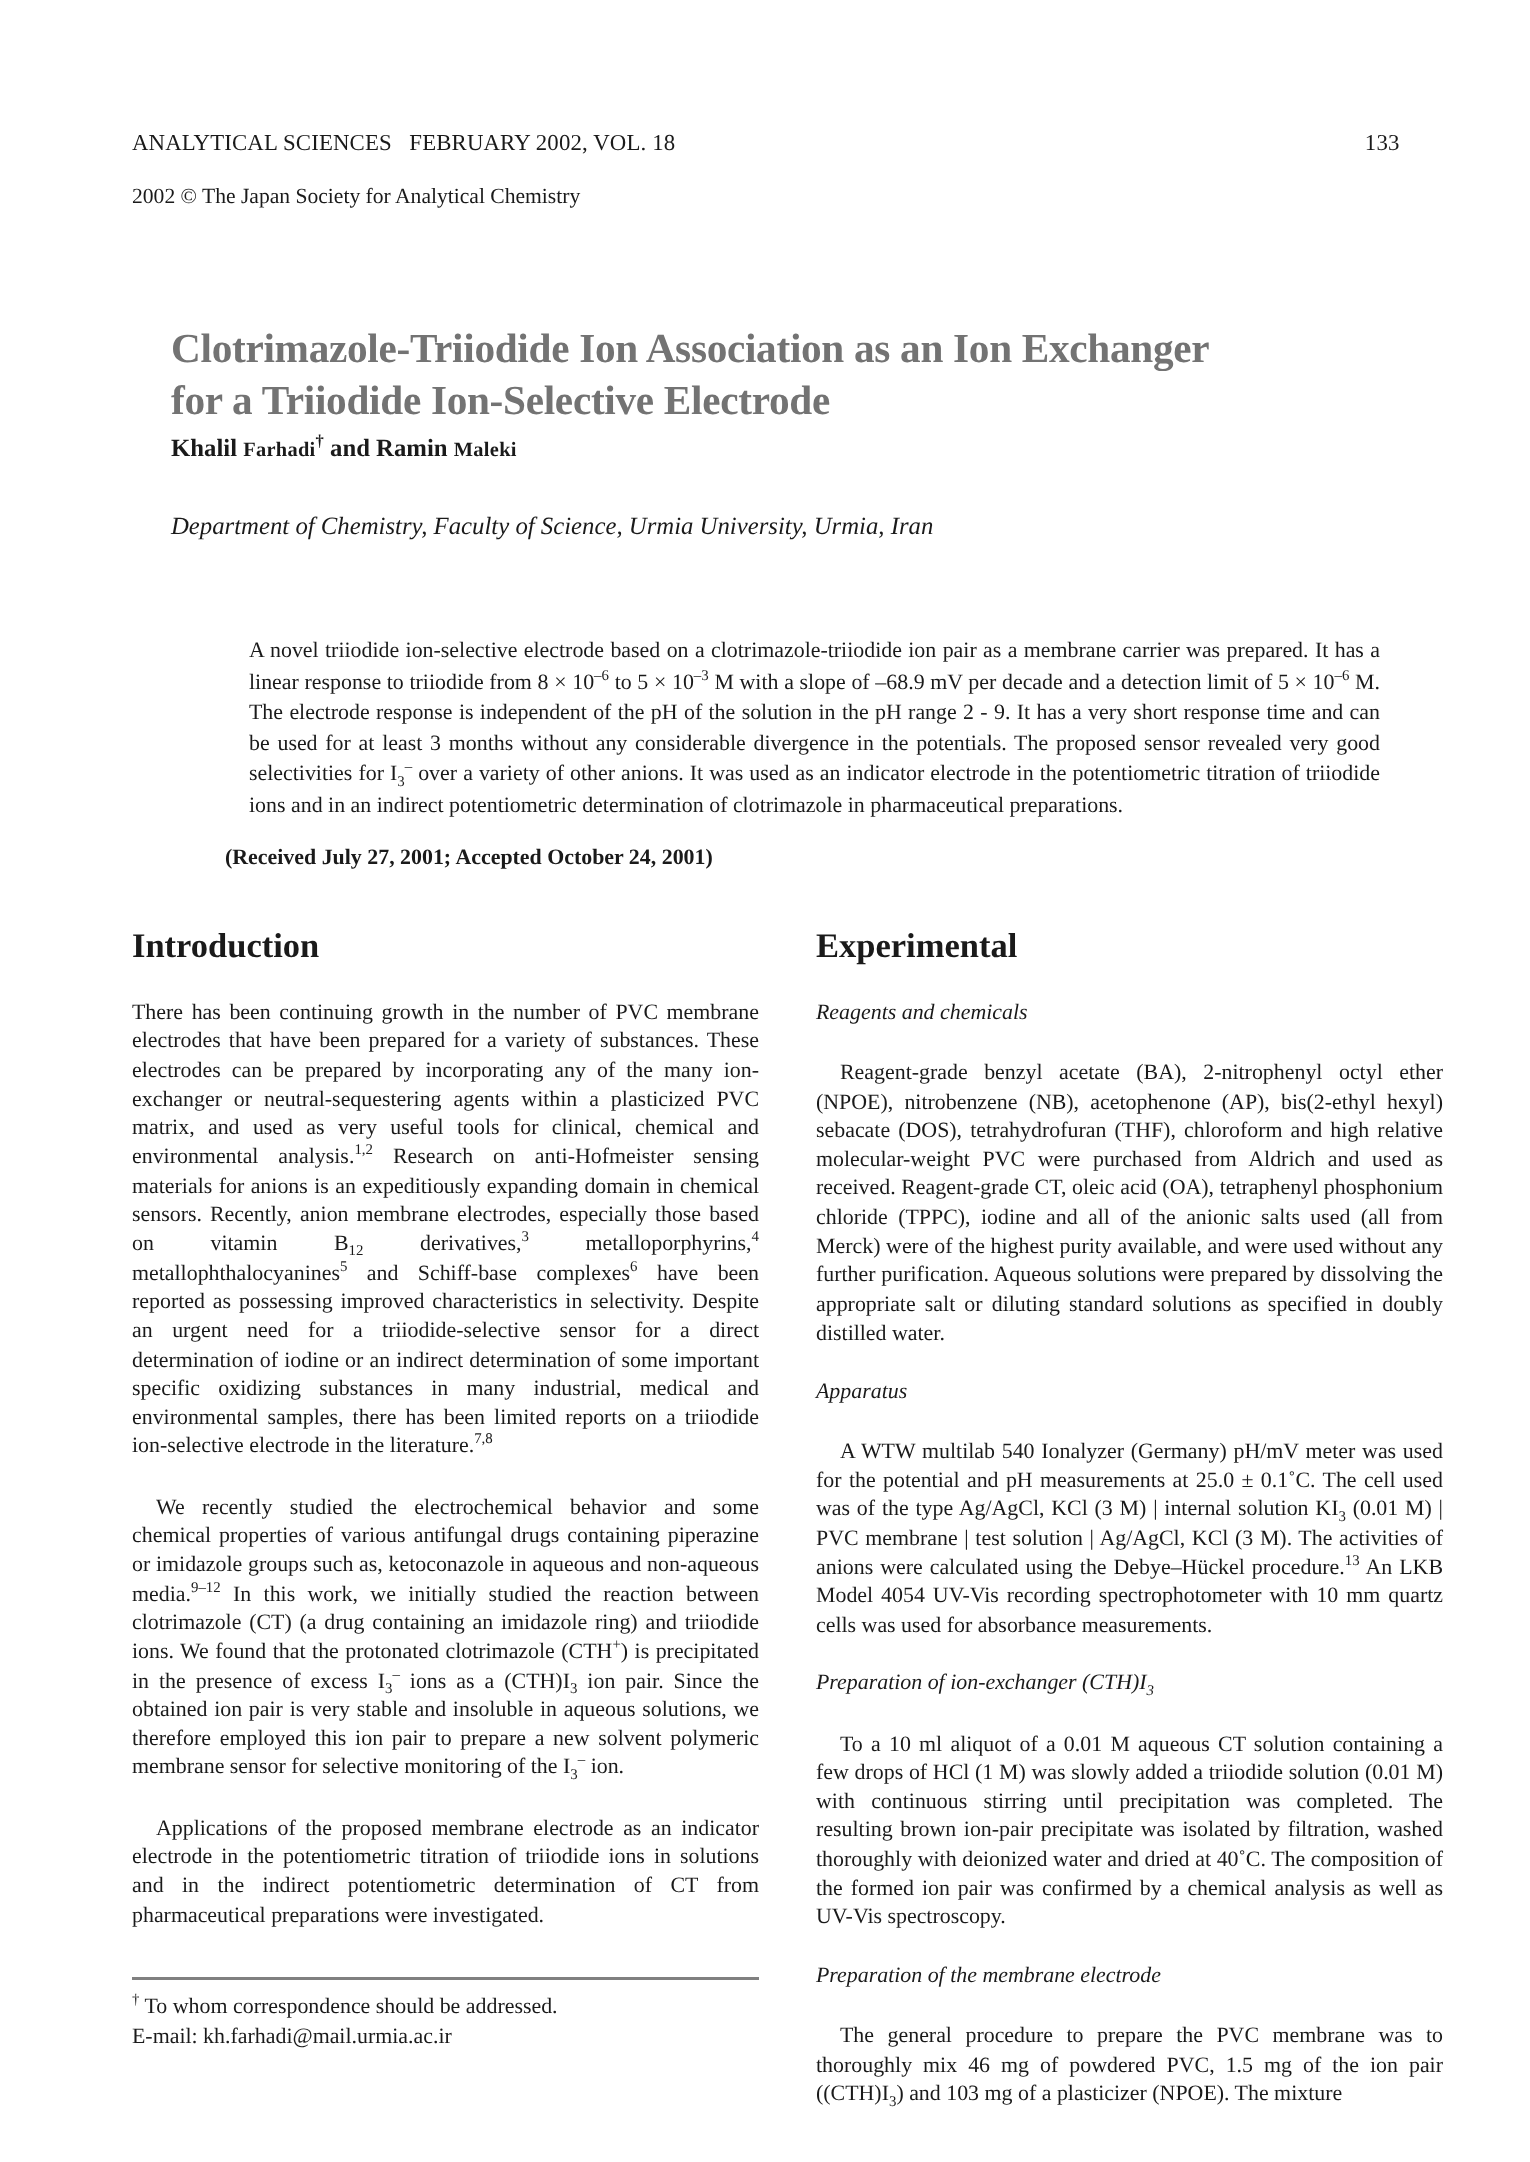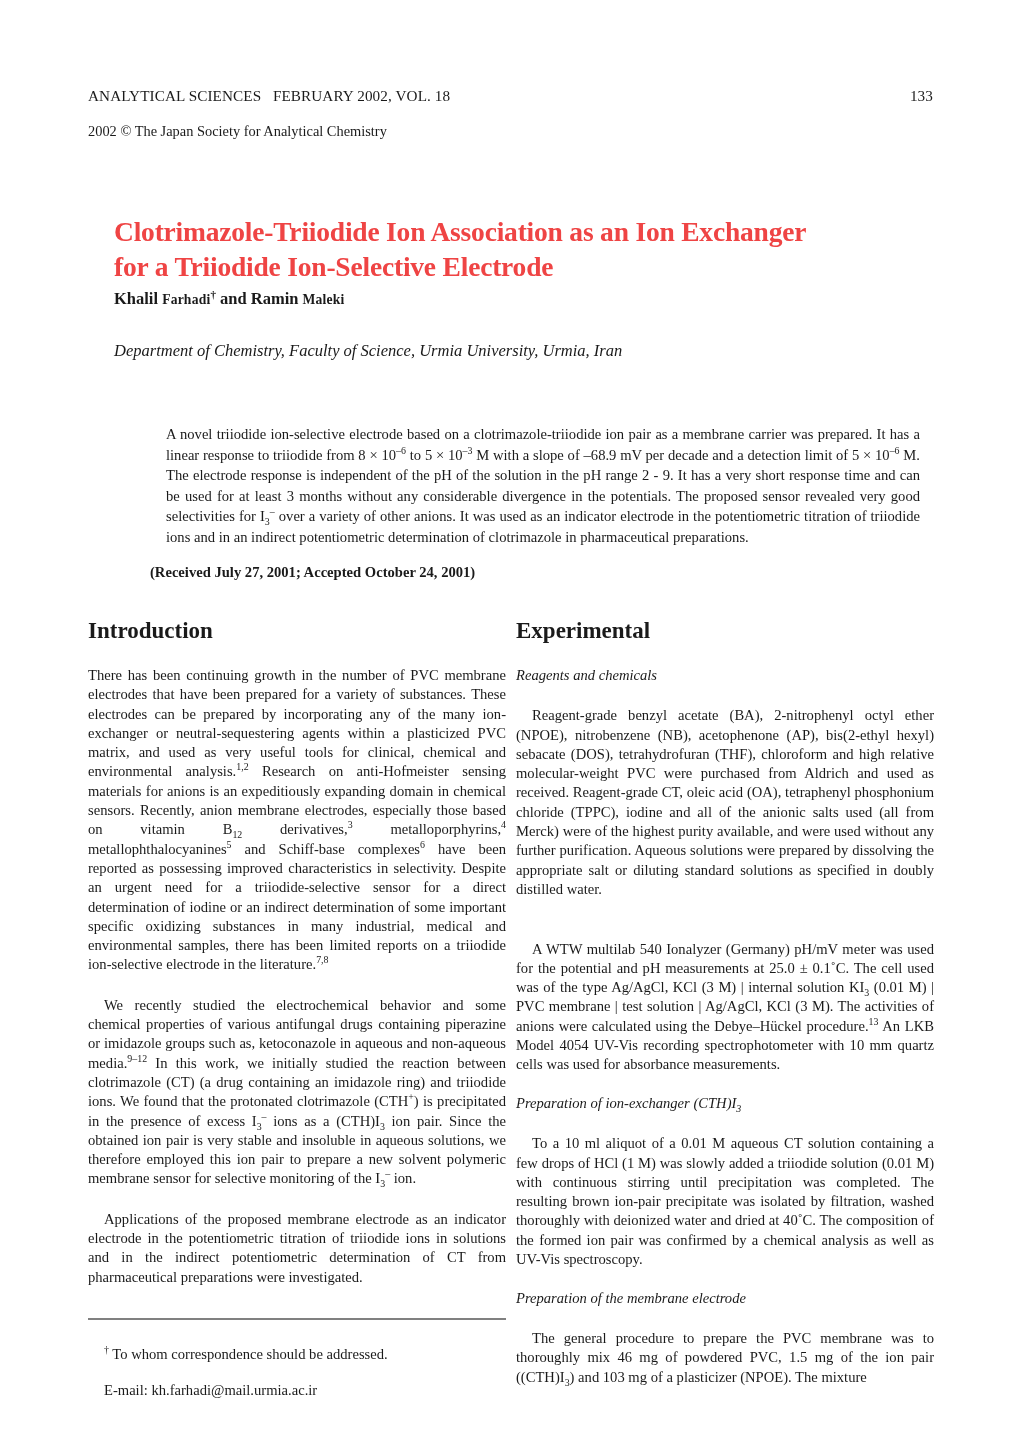--- a/index.html
+++ b/index.html
@@ -50,21 +50,21 @@
   .title {
     position: absolute;
     left: 114px;
     top: 196px;
     width: 830px;
     font-family: "Liberation Serif", "DejaVu Serif", serif;
     font-weight: bold;
     font-size: 27.5px;
     line-height: 35px;
     letter-spacing: -0.2px;
-    color: #ef4444;
+    color: #737373;
   }
 
   
   .authors {
     position: absolute;
     left: 114px;
     top: 288px;
     width: 700px;
     font-weight: bold;
     font-size: 16.5px;
@@ -117,21 +117,21 @@
   .col {
     position: absolute;
     top: 620px;
     width: 418px;
     font-size: 14.6px;
     line-height: 19.3px;
     text-align: justify;
     text-justify: inter-word;
   }
   .col-left  { left: 88px; }
-  .col-right { left: 516px; }
+  .col-right { left: 544px; }
 
   .sec-head {
     font-weight: bold;
     font-size: 23px;
     line-height: 22px;
     margin: 0 0 24px 0;
     text-align: left;
   }
   .subhead {
     font-style: italic;
@@ -165,21 +165,21 @@
     line-height: 20.4px;
   }
   .footnote-rule {
     position: absolute;
     left: 88px;
     top: 1318px;
     width: 418px;
     height: 1.6px;
     background: #808080;
   }
-  .footnote p { margin: 16px; }
+  .footnote p { margin: 0; }
 </style>
 </head>
 <body>
 
 <div class="page">
 
   <div class="runhead">
     <div class="runhead-row1">
       <span class="runhead-journal">ANALYTICAL SCIENCES   FEBRUARY 2002, VOL. 18</span>
       <span class="runhead-page">133</span>
@@ -215,20 +215,21 @@
   </div>
 
   <div class="col col-right">
     <h2 class="sec-head">Experimental</h2>
 
     <p class="subhead">Reagents and chemicals</p>
     <p class="para indent">Reagent-grade benzyl acetate (BA), 2-nitrophenyl octyl ether (NPOE), nitrobenzene (NB), acetophenone (AP), bis(2-ethyl hexyl) sebacate (DOS), tetrahydrofuran (THF), chloroform and high relative molecular-weight PVC were purchased from Aldrich and used as received.  Reagent-grade CT, oleic acid (OA), tetraphenyl phosphonium chloride (TPPC), iodine and all of the anionic salts used (all from Merck) were of the highest purity available, and were used without any further purification.  Aqueous solutions were prepared by dissolving the appropriate salt or diluting standard solutions as specified in doubly distilled water.</p>
 
     <div class="gap"></div>
 
+    <p class="subhead">Apparatus</p>
     <p class="para indent"><span>A WTW multilab 540 Ionalyzer (Germany) pH/mV meter was used for the potential and pH measurements at 25.0 ± 0.1˚C.  The cell used was of the type Ag/AgCl, KCl (3 M) | internal solution KI</span><sub>3</sub><span> (0.01 M) | PVC membrane | test solution | Ag/AgCl, KCl (3 M).  The activities of anions were calculated using the Debye–Hückel procedure.</span><sup>13</sup><span>  An LKB Model 4054 UV-Vis recording spectrophotometer with 10 mm quartz cells was used for absorbance measurements.</span></p>
 
     <div class="gap"></div>
 
     <p class="subhead"><span>Preparation of ion-exchanger (CTH)I</span><sub>3</sub></p>
     <p class="para indent">To a 10 ml aliquot of a 0.01 M aqueous CT solution containing a few drops of HCl (1 M) was slowly added a triiodide solution (0.01 M) with continuous stirring until precipitation was completed. The resulting brown ion-pair precipitate was isolated by filtration, washed thoroughly with deionized water and dried at 40˚C.  The composition of the formed ion pair was confirmed by a chemical analysis as well as UV-Vis spectroscopy.</p>
 
     <div class="gap"></div>
 
     <p class="subhead">Preparation of the membrane electrode</p>

